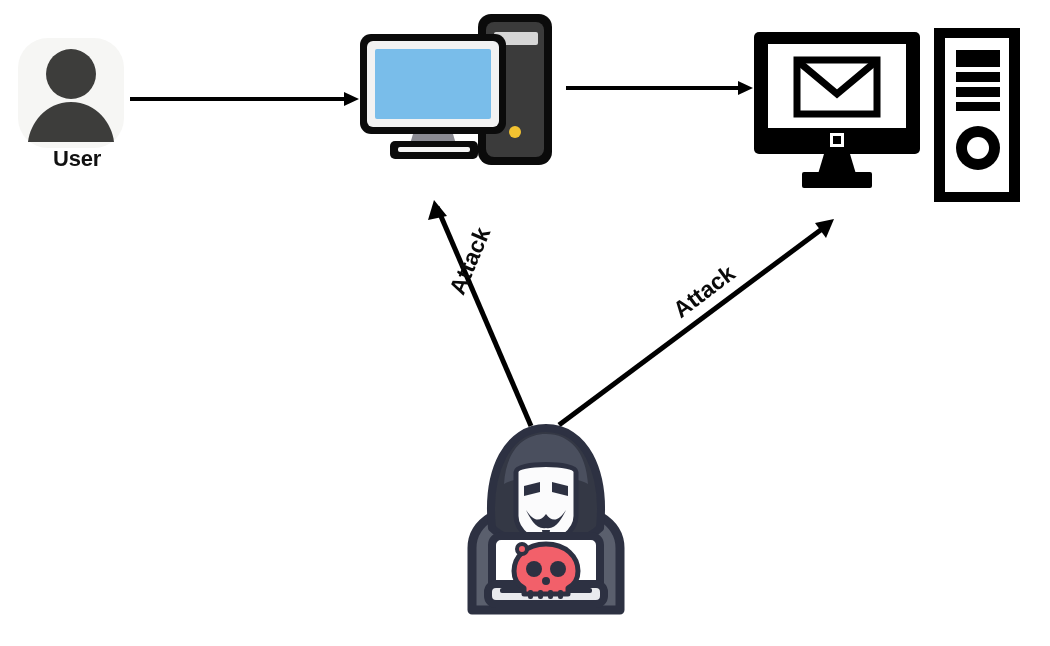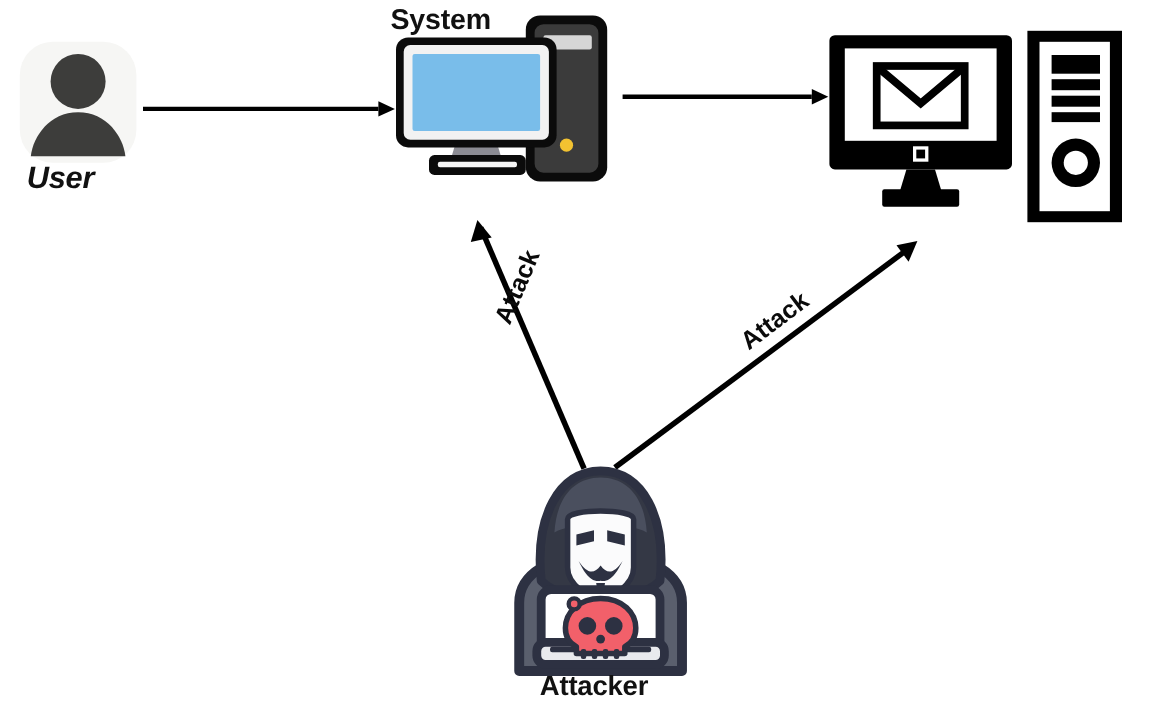--- a/index.html
+++ b/index.html
@@ -63,40 +63,39 @@
   </div>
   <div class="edge-label" style="left:668px;top:302px;font-size:23px;transform:rotate(-37deg);transform-origin:left top;">Attack</div>
 
   <div class="node" style="left:18px;top:38px;">
     <svg width="106" height="110" viewBox="0 0 106 110" aria-hidden="true">
       <rect x="0" y="0" width="106" height="110" rx="30" ry="30" fill="#f6f6f4"></rect>
       <circle cx="53" cy="36" r="25" fill="#3d3d3b"></circle>
       <path d="M53 64 C 27 64, 12 86, 10 104 L 96 104 C 94 86, 79 64, 53 64 Z" fill="#3d3d3b"></path>
     </svg>
   </div>
-  <div class="caption" style="left:6px;top:146px;width:98px;font-size:28px;font-style:italic;">User</div>
+  <div class="caption" style="left:28px;top:146px;width:98px;font-size:22px;">User</div>
 
   <div class="node" style="left:358px;top:12px;">
     <svg width="196" height="155" viewBox="0 0 196 155" aria-hidden="true">
 
       <rect x="120" y="2" width="74" height="151" rx="13" ry="13" fill="#0b0b0b"></rect>
       <rect x="128" y="10" width="58" height="135" rx="8" ry="8" fill="#3b3b3b"></rect>
       <rect x="136" y="20" width="44" height="13" rx="2" ry="2" fill="#d6d6d6"></rect>
       <circle cx="157" cy="120" r="6" fill="#f2c231"></circle>
 
       <path d="M58 112 L92 112 L98 132 L52 132 Z" fill="#8b8b93"></path>
       <rect x="32" y="129" width="88" height="18" rx="5" ry="5" fill="#0b0b0b"></rect>
       <rect x="40" y="135" width="72" height="5" rx="2" ry="2" fill="#f6f6f6"></rect>
 
       <rect x="2" y="22" width="146" height="100" rx="11" ry="11" fill="#0b0b0b"></rect>
       <rect x="9" y="29" width="132" height="86" rx="6" ry="6" fill="#f2f2f2"></rect>
       <rect x="17" y="37" width="116" height="70" rx="2" ry="2" fill="#79bdea"></rect>
     </svg>
   </div>
-  <div class="caption" style="left:355px;top:2px;width:112px;font-size:26px;text-align:left;">System</div>
 
   <div class="node" style="left:752px;top:28px;">
     <svg width="270" height="174" viewBox="0 0 270 174" aria-hidden="true">
 
       <rect x="2" y="4" width="166" height="122" rx="5" ry="5" fill="#000000"></rect>
       <rect x="16" y="16" width="138" height="84" fill="#ffffff"></rect>
 
       <rect x="45" y="32" width="80" height="54" fill="#ffffff" stroke="#000000" stroke-width="7"></rect>
       <path d="M48 35 L85 66 L122 35" fill="none" stroke="#000000" stroke-width="7"></path>
 
@@ -148,15 +147,14 @@
         <circle cx="106" cy="151" r="8" fill="#2d3142"></circle>
         <circle cx="94" cy="163" r="4" fill="#2d3142"></circle>
         <rect x="76" y="172" width="5" height="9" rx="2" fill="#2d3142"></rect>
         <rect x="86" y="172" width="5" height="9" rx="2" fill="#2d3142"></rect>
         <rect x="96" y="172" width="5" height="9" rx="2" fill="#2d3142"></rect>
         <rect x="106" y="172" width="5" height="9" rx="2" fill="#2d3142"></rect>
         <circle cx="70" cy="131" r="5" fill="#f2606a" stroke="#2d3142" stroke-width="4"></circle>
       </g>
     </svg>
   </div>
-  <div class="caption" style="left:458px;top:610px;width:164px;font-size:25px;">Attacker</div>
 
 </div>
 
 </body></html>

